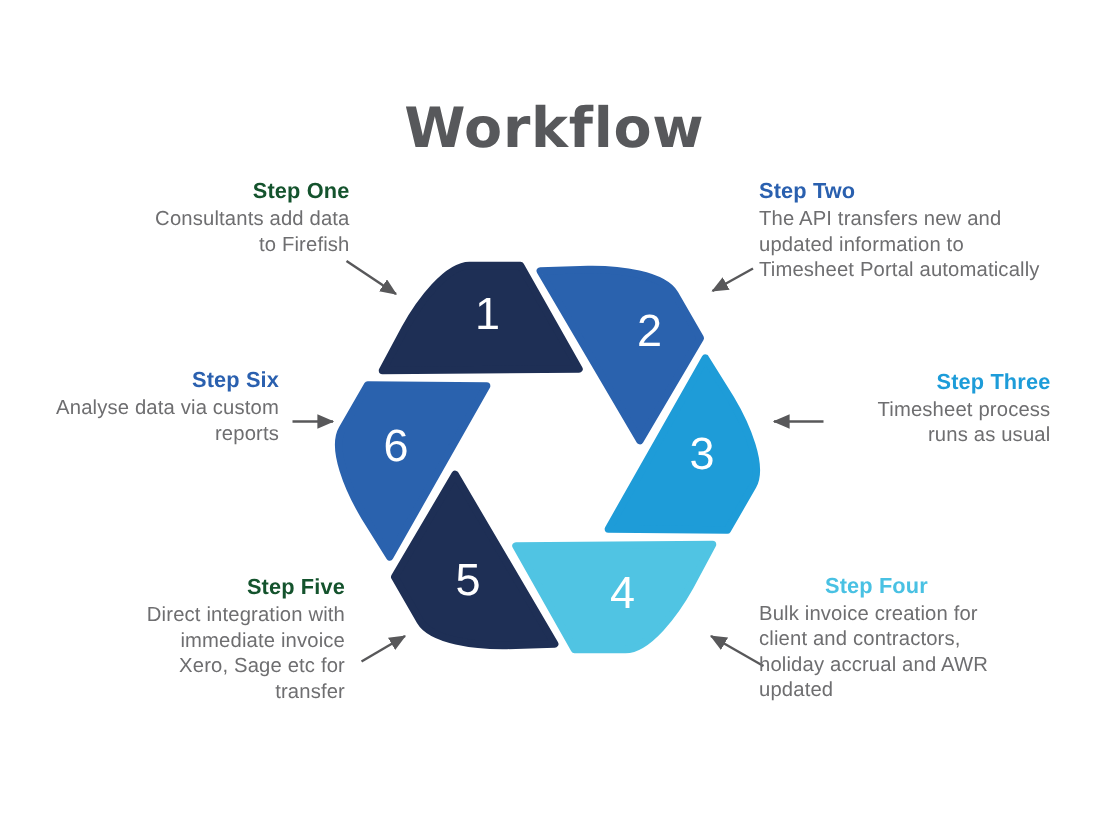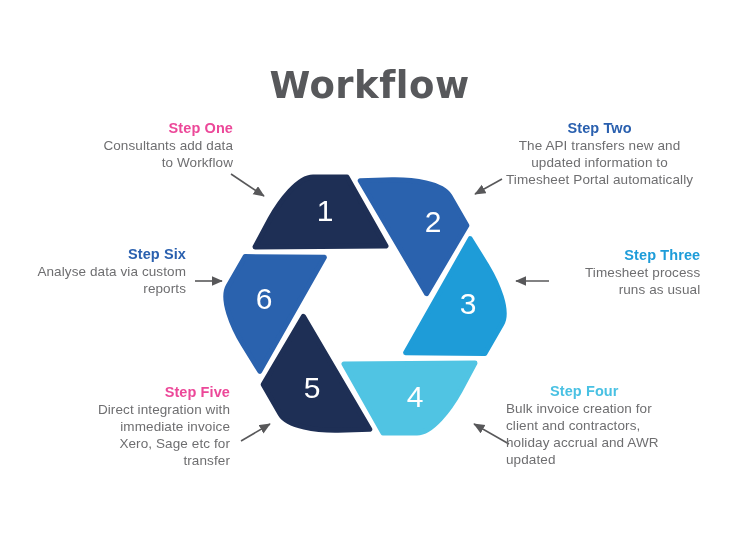--- a/index.html
+++ b/index.html
@@ -22,26 +22,26 @@
     fill:#ffffff; font-family:"Liberation Sans", sans-serif;
     font-size:30px; font-weight:400;
     text-anchor:middle; dominant-baseline:central;
   }
   .arrow { stroke:#58585a; stroke-width:1.6; fill:none; }
   .step {
     position:absolute; font-size:13.5px; line-height:17px;
     color:#6e6e70; letter-spacing:0.1px;
   }
   .step .h { font-size:14.5px; font-weight:bold; line-height:16px; margin-bottom:1px; }
-  .h.navy   { color:#ec4899; }
+  .h.navy   { color:#14532d; }
   .h.royal  { color:#2a60af; }
   .h.bright { color:#1d9cd9; }
   .h.cyan   { color:#49c1e3;margin-left:44px; }
   .step1 { top:120px; right:506px; text-align:right; }
-  .step2 { top:120px; left:506px;  text-align:center;  }
+  .step2 { top:120px; left:506px;  text-align:left;  }
   .step3 { top:247px; left:585px;  text-align:right;  }
   .step4 { top:383px; left:506px;  text-align:left;  }
   .step5 { top:384px; right:509px; text-align:right; }
   .step6 { top:246px; right:553px; text-align:right; }
 </style>
 </head>
 <body>
 
 <div class="canvas">
 
@@ -75,21 +75,21 @@
     <line class="arrow" x1="502" y1="179" x2="475" y2="194" marker-end="url(#ah)"></line>
     <line class="arrow" x1="549" y1="281" x2="516" y2="281" marker-end="url(#ah)"></line>
     <line class="arrow" x1="509" y1="444" x2="474" y2="424" marker-end="url(#ah)"></line>
     <line class="arrow" x1="241" y1="441" x2="270" y2="424" marker-end="url(#ah)"></line>
     <line class="arrow" x1="195" y1="281" x2="222" y2="281" marker-end="url(#ah)"></line>
   </svg>
 
   <div class="step step1">
     <div class="h navy">Step One</div>
     <div>Consultants add data</div>
-    <div>to Workflow</div>
+    <div>to Firefish</div>
   </div>
 
   <div class="step step2">
     <div class="h royal">Step Two</div>
     <div>The API transfers new and</div>
     <div>updated information to</div>
     <div>Timesheet Portal automatically</div>
   </div>
 
   <div class="step step3">

